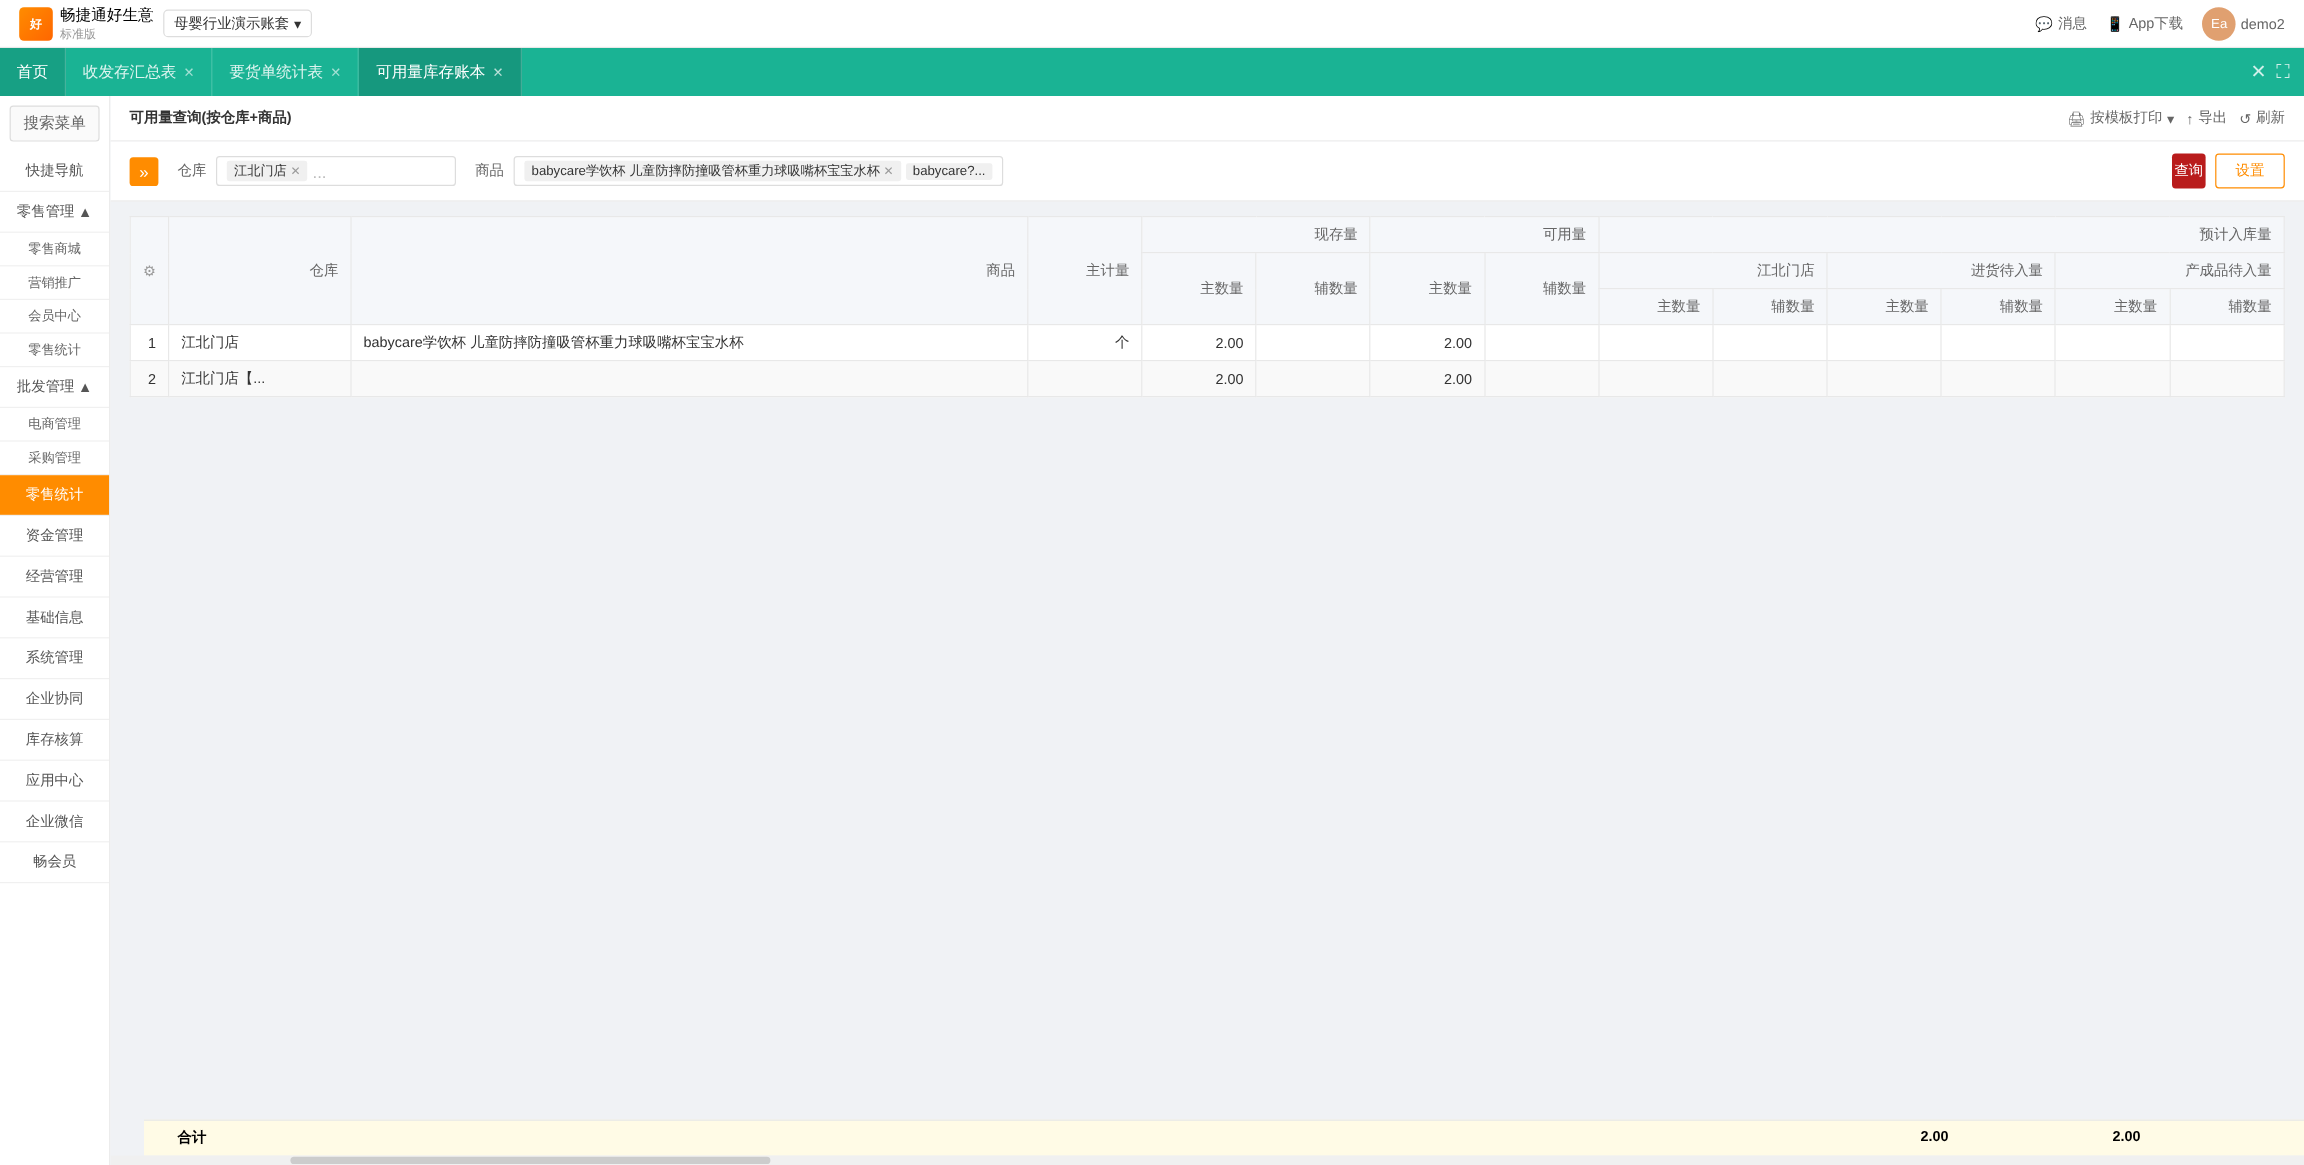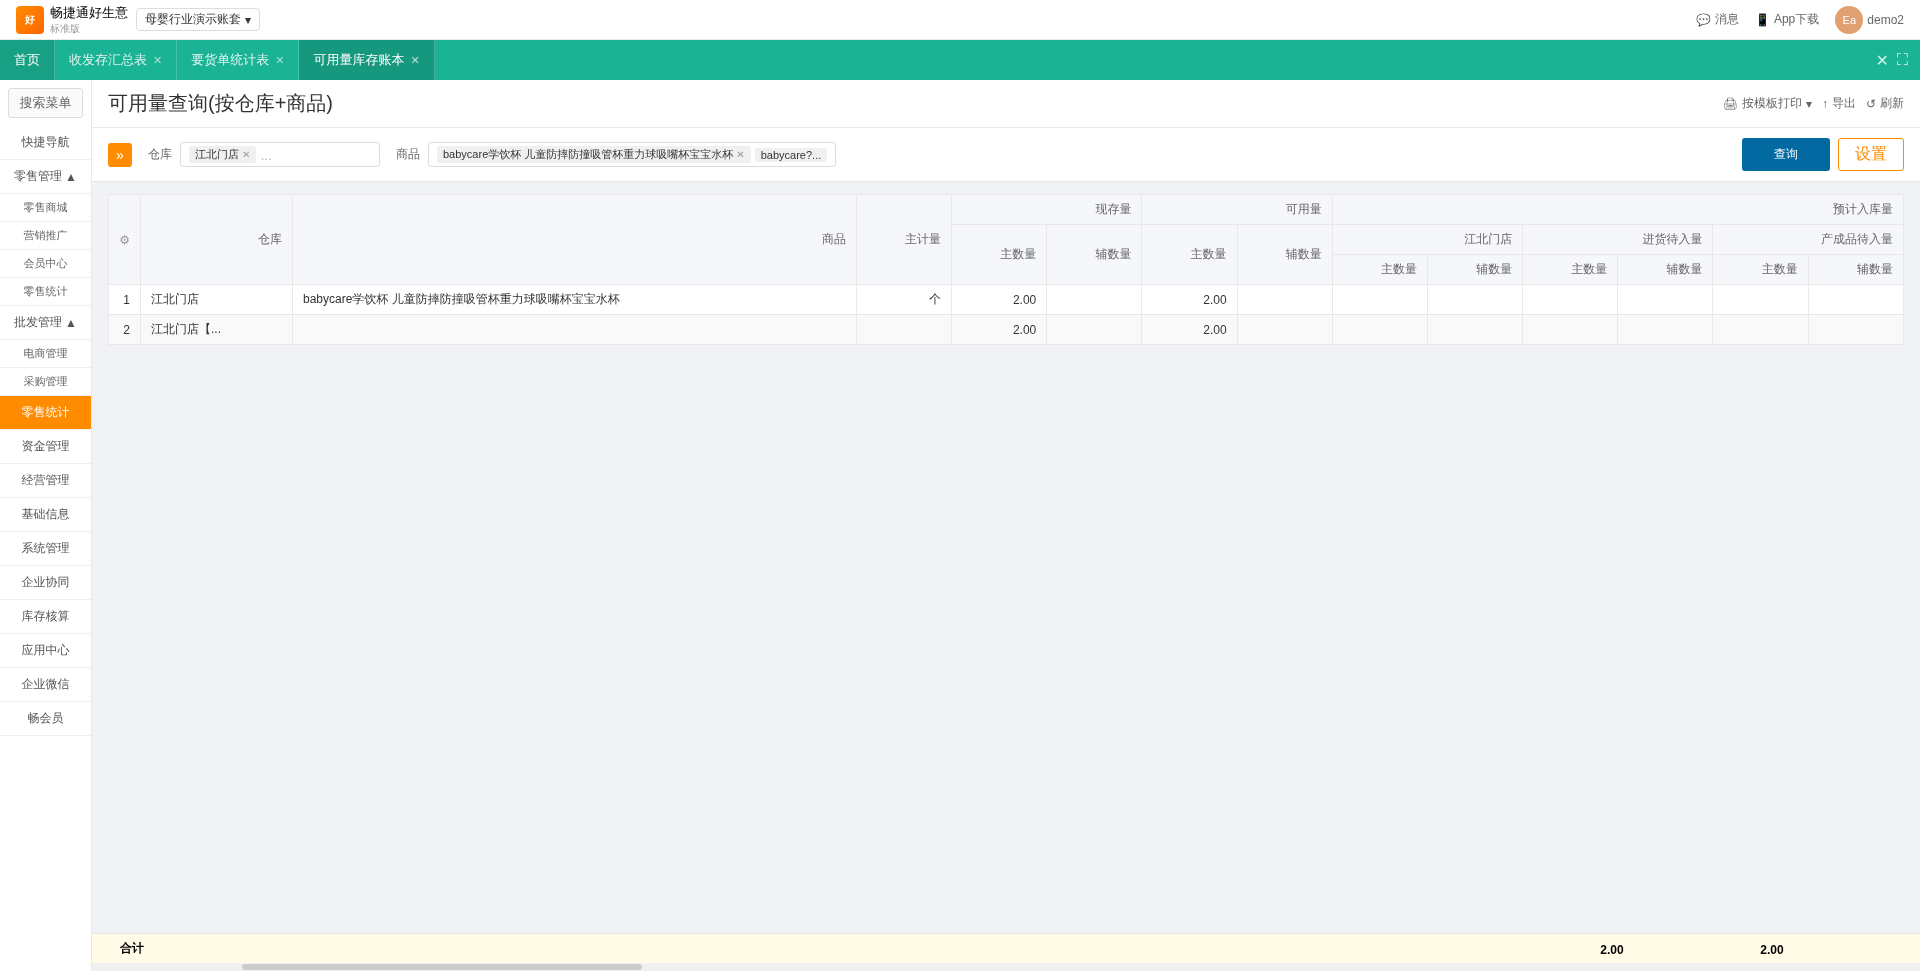--- a/index.html
+++ b/index.html
@@ -191,22 +191,22 @@
     .page-header {
       background: #fff;
       padding: 10px 16px;
       display: flex;
       align-items: center;
       justify-content: space-between;
       border-bottom: 1px solid #e8e8e8;
       flex-shrink: 0;
     }
     .page-title {
-      font-size: 20px;
-      font-weight: 400;
+      font-size: 12px;
+      font-weight: 700;
       color: #333;
     }
     .page-actions {
       display: flex;
       align-items: center;
       gap: 10px;
     }
     .page-action-btn {
       display: flex;
       align-items: center;
@@ -277,35 +277,35 @@
     .filter-dots {
       color: #bbb;
       font-size: 14px;
     }
     .filter-action-btns {
       margin-left: auto;
       display: flex;
       gap: 8px;
     }
     .btn-query {
-      background: #0369a1;
+      background: #b91c1c;
       color: white;
       border: none;
       border-radius: 3px;
-      padding: 5px 32px;
+      padding: 5px 2px;
       font-size: 12px;
       cursor: pointer;
     }
     .btn-settings {
       background: #fff;
       color: #ff8c00;
       border: 1px solid #ff8c00;
       border-radius: 3px;
       padding: 5px 16px;
-      font-size: 16px;
+      font-size: 12px;
       cursor: pointer;
     }
 
     
     .table-container {
       flex: 1;
       overflow: auto;
       padding: 12px 16px;
     }
     .data-table {
@@ -561,21 +561,21 @@
             <td></td>
             <td></td>
             <td></td>
             <td></td>
             <td></td>
           </tr>
         </tbody>
       </table>
     </div>
 
-    <div style="background:#fffbe6;border-top:1px solid #e8e8e8;padding:6px 28px;display:flex;align-items:flex-end;font-size:12px;font-weight:600;flex-shrink:0;">
+    <div style="background:#fffbe6;border-top:1px solid #e8e8e8;padding:6px 28px;display:flex;align-items:flex-start;font-size:12px;font-weight:600;flex-shrink:0;margin-left:28px;">
       <span style="margin-right:auto;">合计</span>
       <span style="width:80px;text-align:center;">2.00</span>
       <span style="width:80px;text-align:center;"></span>
       <span style="width:80px;text-align:center;">2.00</span>
       <span style="width:80px;text-align:center;"></span>
     </div>
 
     <div class="scroll-bar-area">
       <div class="scroll-bar-thumb"></div>
     </div>

